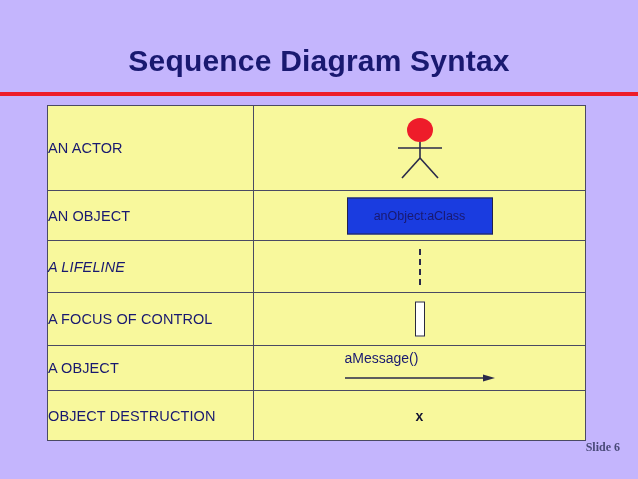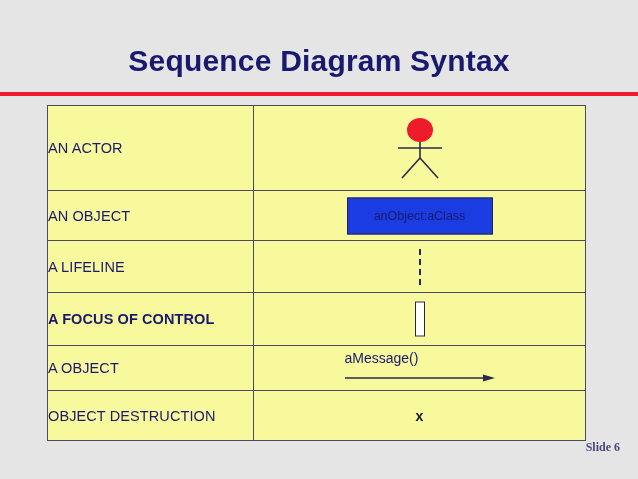--- a/index.html
+++ b/index.html
@@ -13,21 +13,21 @@
     position: relative;
     overflow: hidden;
     font-family: "Liberation Sans", sans-serif;
   }
 
   #slide {
     position: absolute;
     left: 0; top: 0;
     width: 638px;
     height: 479px;
-    background: #e5e5e5;
+    background: #c4b5fd;
   }
 
   
   #slide-title {
     position: absolute;
     left: 0;
     top: 44px;
     width: 638px;
     text-align: center;
     font-family: "Liberation Sans", sans-serif;
@@ -218,30 +218,30 @@
         <td class="label-cell">AN OBJECT</td>
         <td class="art-cell">
           <div class="art-wrap">
             <div class="object-box">
               <span>anObject:aClass</span>
             </div>
           </div>
         </td>
       </tr>
 
-      <tr style="height:52px;">
+      <tr style="height:52px;font-style:italic;">
         <td class="label-cell">A LIFELINE</td>
         <td class="art-cell">
           <div class="art-wrap">
             <div class="lifeline"></div>
           </div>
         </td>
       </tr>
 
-      <tr style="height:53px;font-weight:bold;">
+      <tr style="height:53px;">
         <td class="label-cell">A FOCUS OF CONTROL</td>
         <td class="art-cell">
           <div class="art-wrap">
             <div class="focus-bar"></div>
           </div>
         </td>
       </tr>
 
       <tr style="height:45px;">
         <td class="label-cell">A OBJECT</td>

